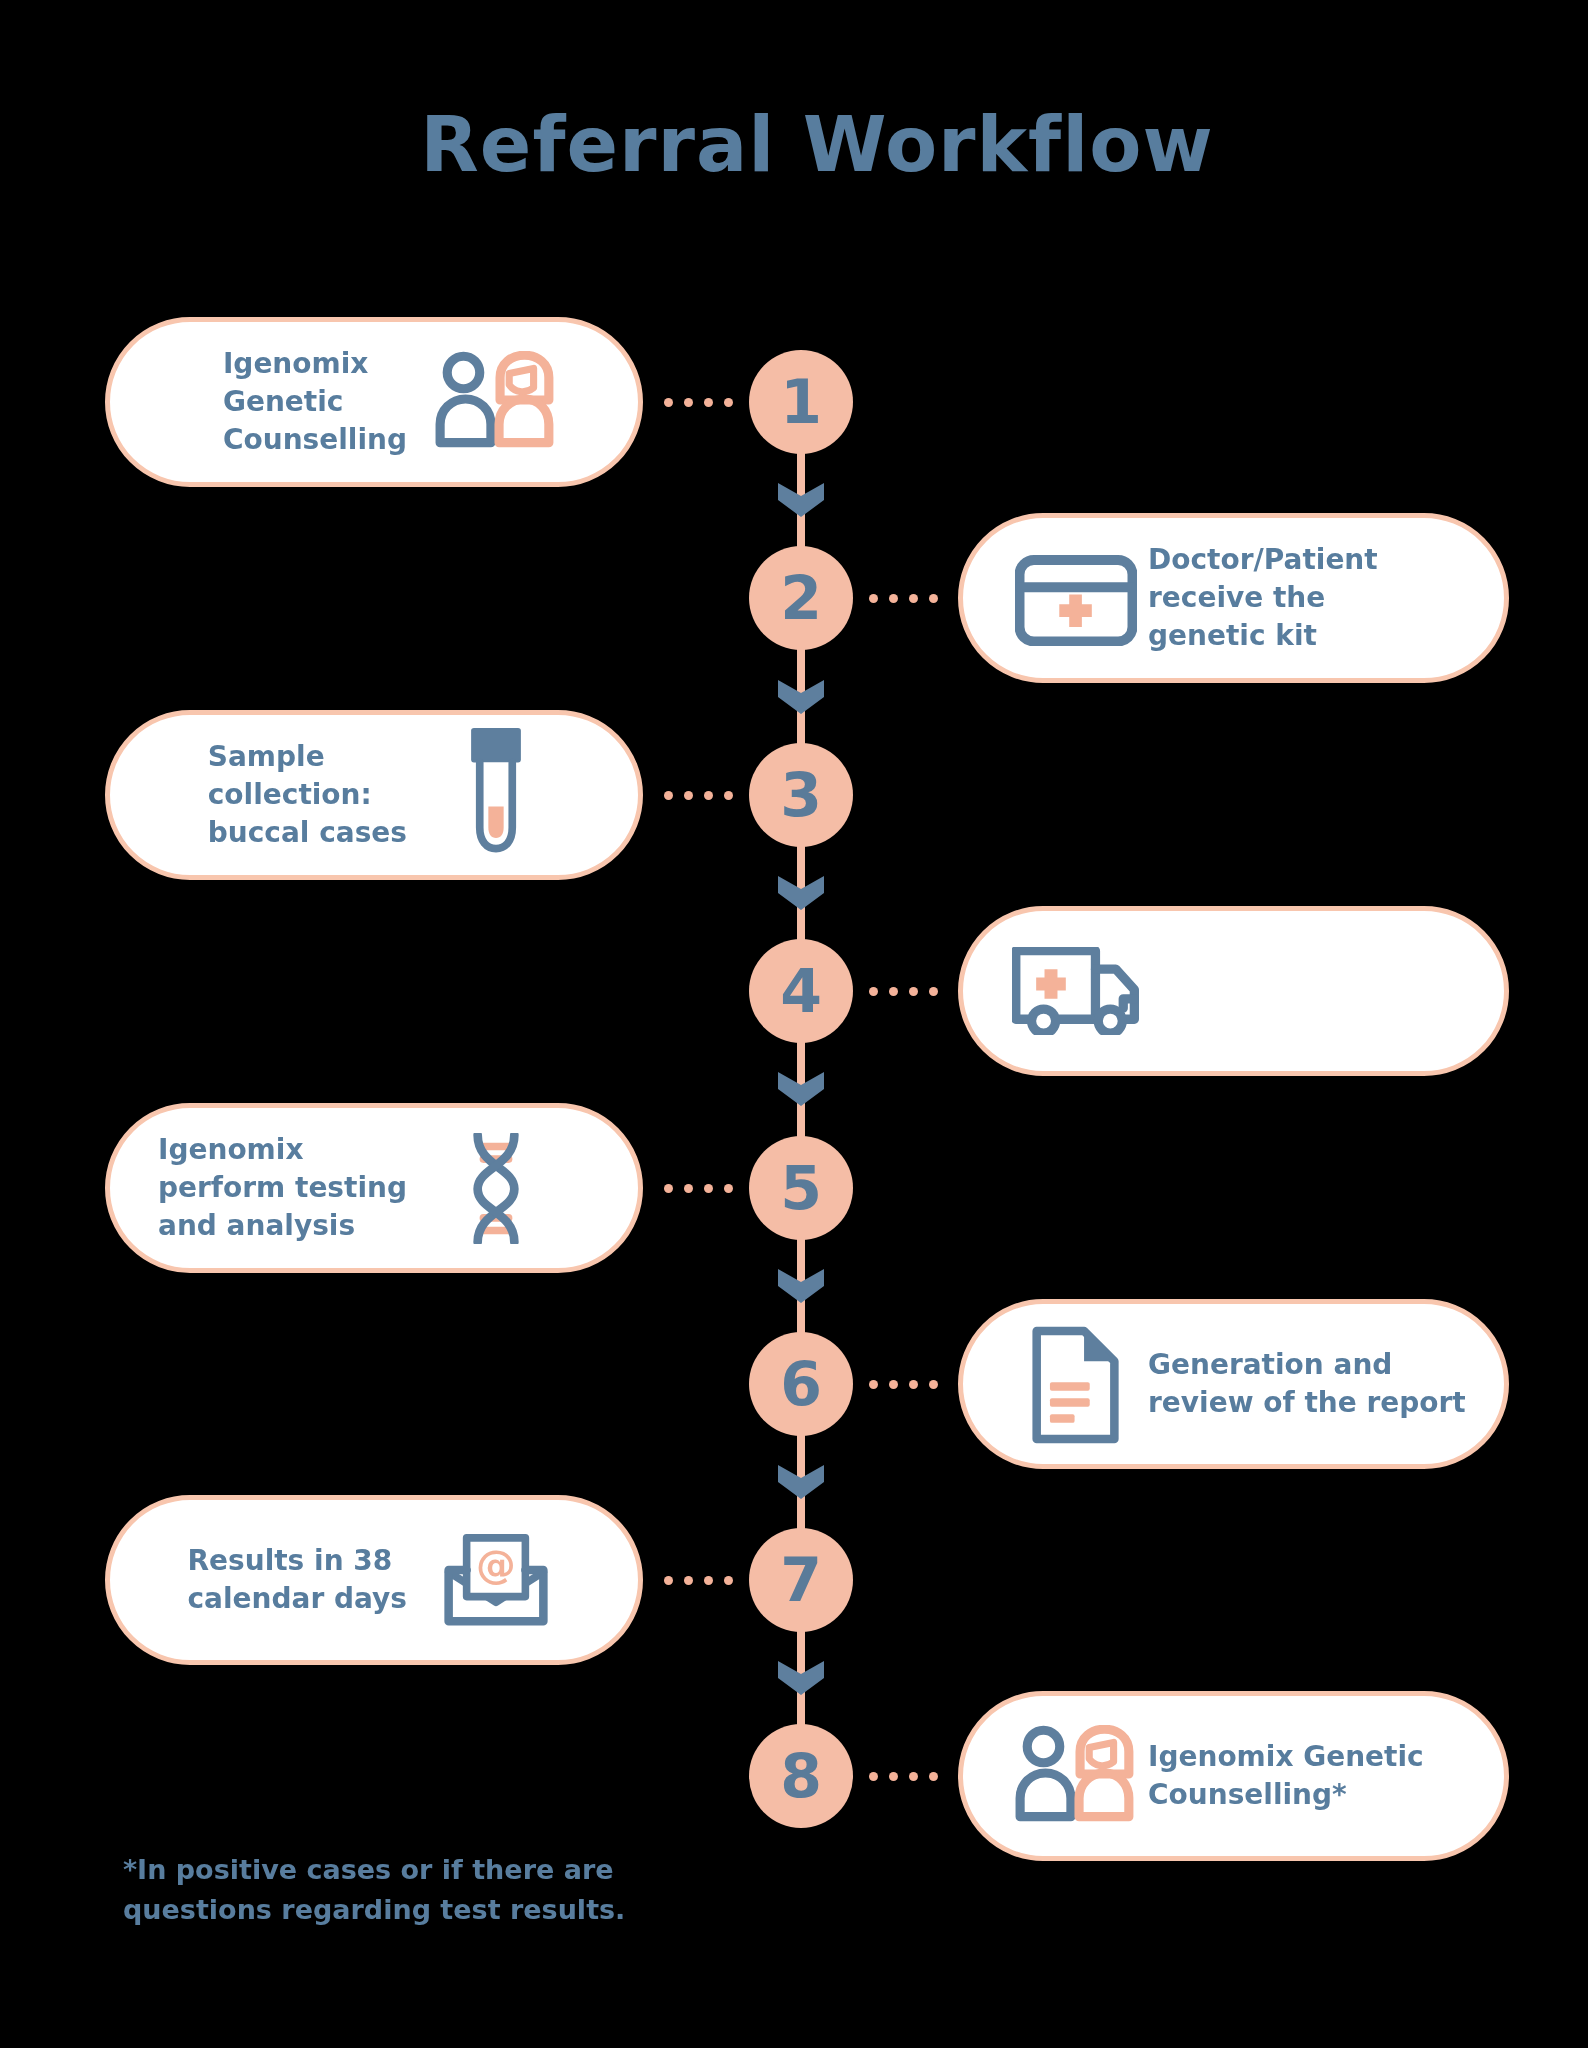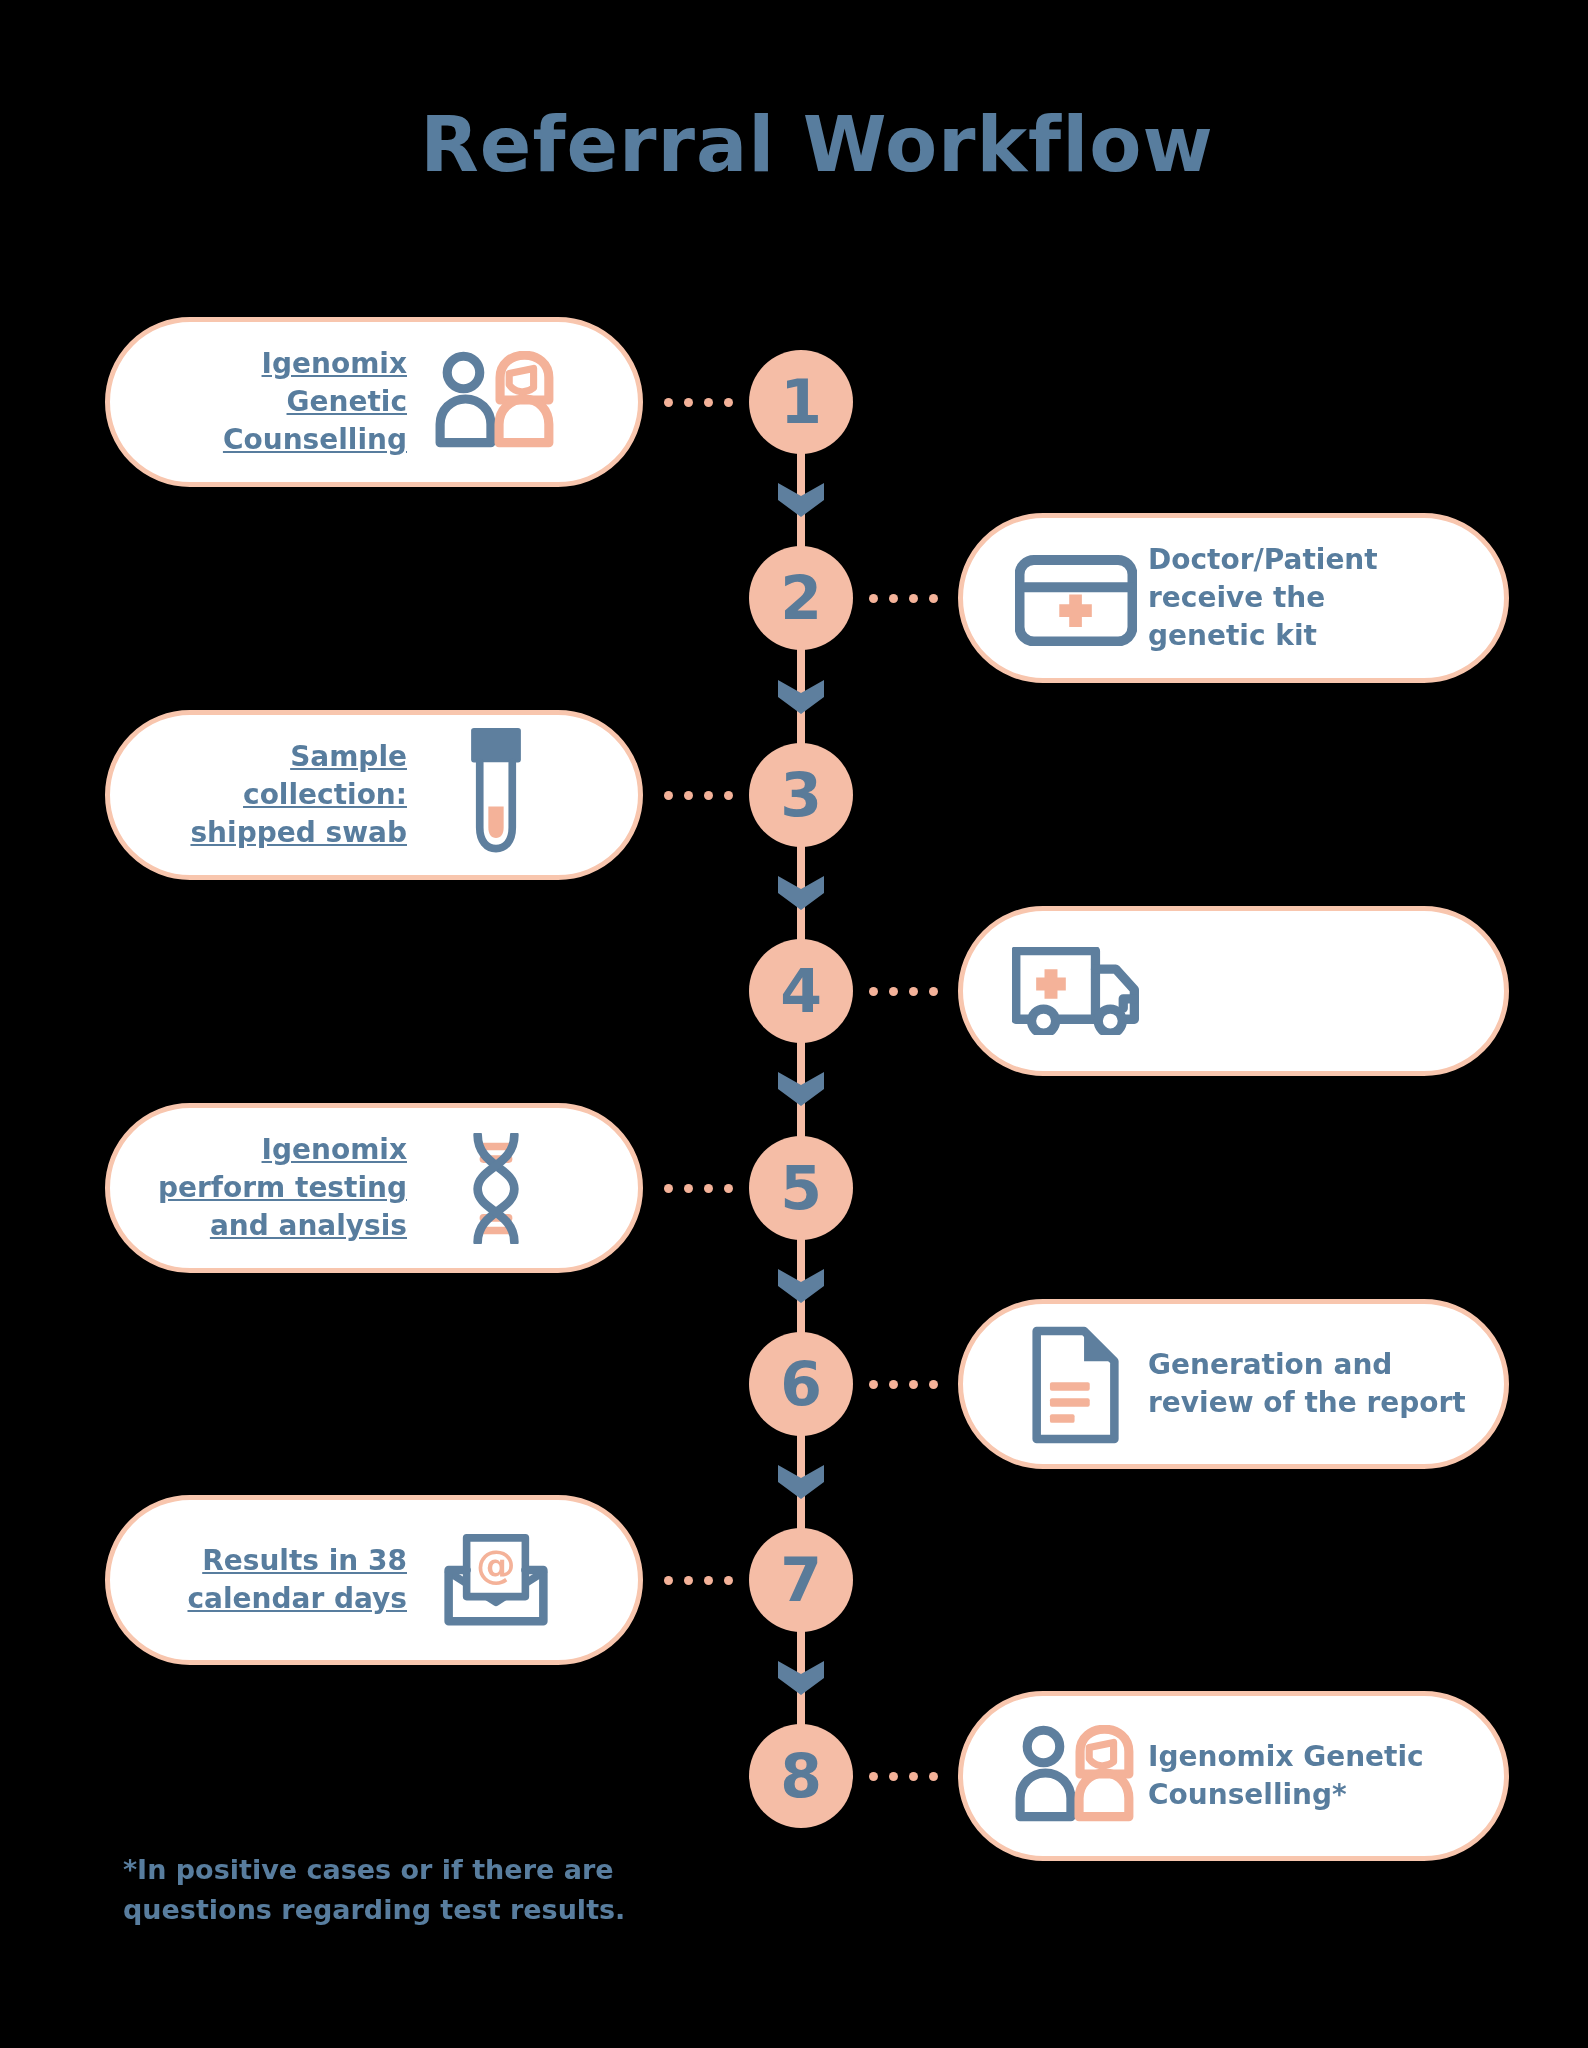--- a/index.html
+++ b/index.html
@@ -46,21 +46,21 @@
     border:5px solid var(--peach-border,#f8c6ae);
     border-radius:88px;
     display:flex;align-items:center;
   }
   .card.left{left:82px;width:538px;justify-content:flex-end;padding-right:70px;gap:16px;}
   .card.right{left:935px;width:551px;justify-content:flex-start;padding-left:40px;}
   .card-label{
     font-size:28px;font-weight:bold;line-height:38px;
     color:var(--heading-blue,#587d9e);white-space:pre-line;
   }
-  .card.left .card-label{text-align:right;order:1;text-decoration:underline;}
+  .card.left .card-label{order:1;}
   .card.left .icon-box{order:2;}
   .icon-box{width:145px;display:flex;align-items:center;justify-content:center;flex:0 0 145px;}
   .footnote{
     position:absolute;left:100px;top:1850px;width:560px;
     font-size:27px;font-weight:bold;line-height:40px;
     color:var(--heading-blue,#587d9e);white-space:pre-line;
   }
   
   .sb{stroke:var(--icon-blue,#5e7f9e);fill:none;stroke-linecap:round;stroke-linejoin:round;}
   .fb{fill:var(--icon-blue,#5e7f9e);}
@@ -142,21 +142,21 @@
       </svg>
     </div>
     <div class="card-label">Doctor/Patient
 receive the
 genetic kit</div>
   </div>
 
   <div class="card left" style="top:710px">
     <div class="card-label">Sample
 collection:
-shipped swab</div>
+buccal cases</div>
     <div class="icon-box">
       <svg width="50" height="134" viewBox="0 0 52 140">
         <rect class="fb" x="0" y="0" width="52" height="36" rx="3"></rect>
         <path class="fw" d="M9 36 V104 C9 118 16 126 26 126 C36 126 43 118 43 104 V36 Z"></path>
         <path class="fp" d="M18 82 V104 C18 111 21 115 26 115 C31 115 34 111 34 104 V82 Z"></path>
         <path class="sb" stroke-width="8" d="M9 36 V104 C9 118 16 126 26 126 C36 126 43 118 43 104 V36"></path>
       </svg>
     </div>
   </div>
   <div class="dots" style="left:641px;top:791px">

